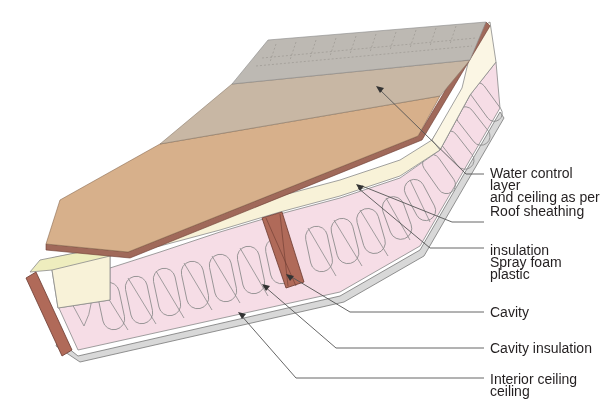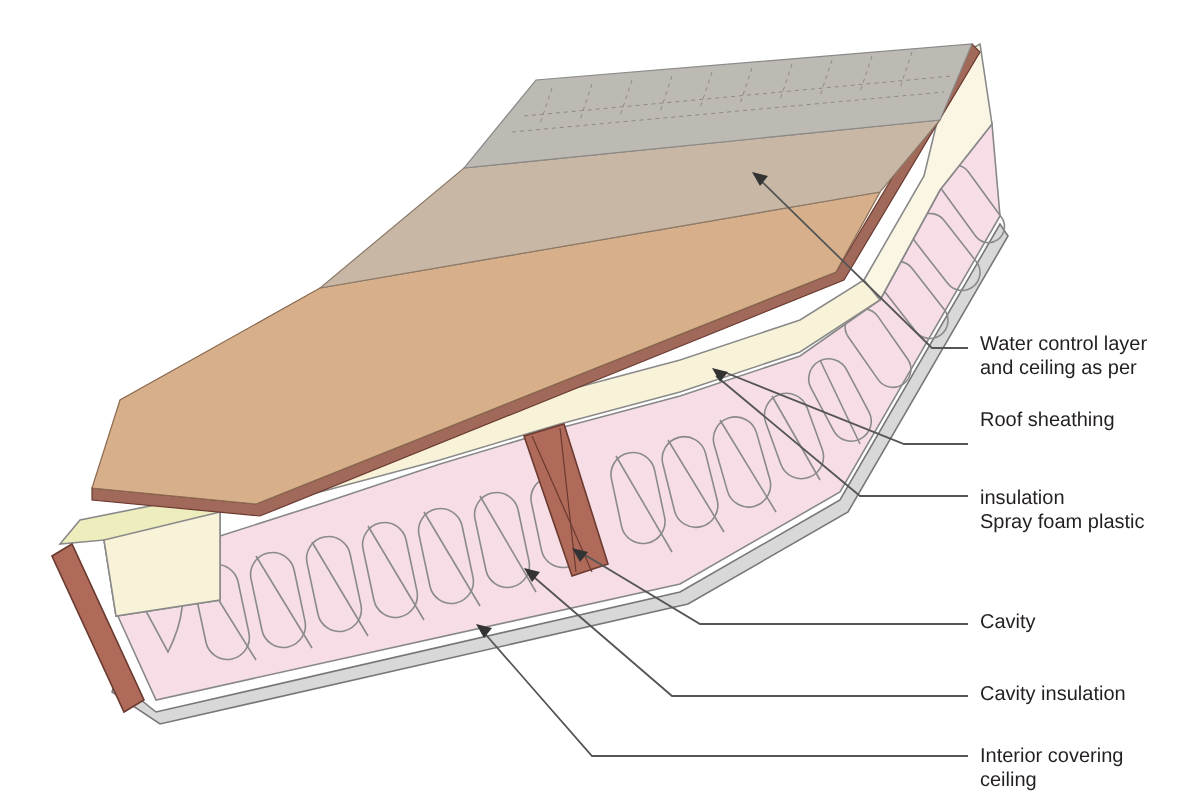--- a/index.html
+++ b/index.html
@@ -1,18 +1,18 @@
 <!DOCTYPE html>
 <html><head>
   <meta charset="utf-8">
   <style>
     html, body { margin: 0; padding: 0; background: #ffffff; }
     body { width: 600px; height: 401px; position: relative; overflow: hidden; font-family: "Liberation Sans", sans-serif; }
     svg { position: absolute; left: 0; top: 0; }
-    .label { position: absolute; font-size: 10px; line-height: 12px; color: #231f20; font-family: "Liberation Sans", sans-serif; }
+    .label { position: absolute; font-size: 14px; line-height: 12px; color: #231f20; font-family: "Liberation Sans", sans-serif; }
   </style>
 </head>
 <body>
 
 <svg width="600" height="401" viewBox="0 0 600 401" xmlns="http://www.w3.org/2000/svg">
   <defs>
     <clipPath id="cavityClip">
       <polygon points="58,306 110,300 160,292 220,282 280,268 340,256 400,240 440,220 470,205 500,180 500,108 480,92 440,150 400,176 340,196 280,212 220,230 160,250 110,265 58,278"></polygon>
     </clipPath>
   </defs>
@@ -117,15 +117,15 @@
   <div>insulation</div>
   <div>Spray foam plastic</div>
 </div>
 <div class="label" style="left:490px; top:306px;">
   <div>Cavity</div>
 </div>
 <div class="label" style="left:490px; top:342px;text-align:right;">
   <div>Cavity insulation</div>
 </div>
 <div class="label" style="left:490px; top:373px;">
-  <div>Interior covering</div>
+  <div>Interior ceiling</div>
   <div>ceiling</div>
 </div>
 
 </body></html>

